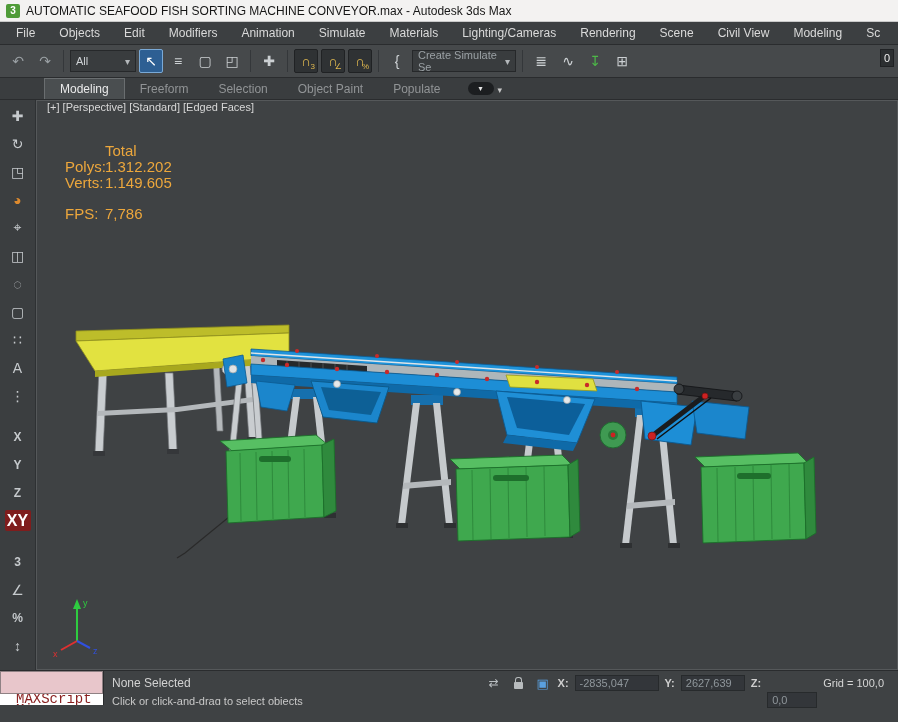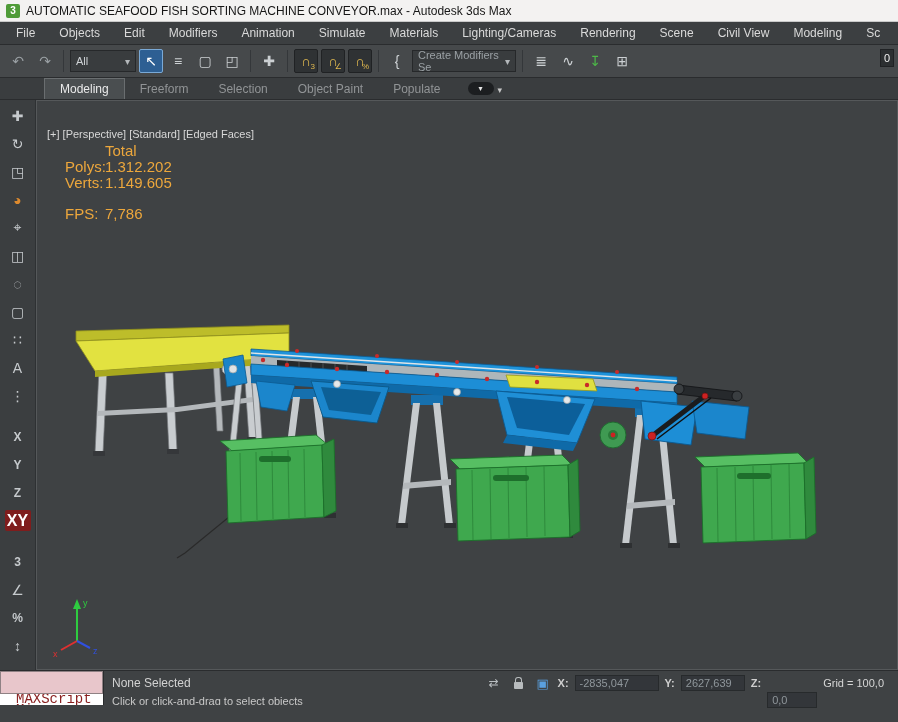--- a/index.html
+++ b/index.html
@@ -46,21 +46,21 @@
   
   .main-row{display:flex;height:570px;}
   .left-rail{width:36px;background:#3b3e40;display:flex;flex-direction:column;align-items:center;padding-top:5px;gap:7px;border-right:1px solid #2e3133;}
   .rail-btn{width:26px;height:21px;display:flex;align-items:center;justify-content:center;color:#c6cacd;font-size:14px;border-radius:2px;}
   .rail-btn.orange{color:#dd8a2e;}
   .rail-btn.axis{font-size:12px;font-weight:bold;}
   .rail-btn.xy-active{background:#7f1d1d;color:#fff;font-size:16px;font-weight:bold;}
   .rail-gap{height:6px;}
 
   .viewport{position:relative;flex:1;background:#3f4244;border:1px solid #55585a;overflow:hidden;}
-  .vp-label{position:absolute;left:10px;top:27px;color:#d8d8d8;font-size:11px;}
+  .vp-label{position:absolute;left:10px;top:0;color:#d8d8d8;font-size:11px;}
   .stats{position:absolute;left:28px;top:42px;color:#eda73c;font-size:15px;line-height:16px;}
   .stats .row{display:flex;}
   .stats .lbl{width:40px;}
   .stats .spacer{height:15px;}
   .scene-svg{position:absolute;left:0;top:0;}
 
   
   .statusbar{position:relative;height:34px;background:#3f4244;border-top:1px solid #2a2c2e;}
   .maxscript{position:absolute;left:0;top:0;width:104px;height:34px;border-right:1px solid #2a2c2e;}
   .ms-pink{height:23px;background:#e8c6cb;border:1px solid #8f8184;}
@@ -129,21 +129,21 @@
       <span>∩</span>
       <span class="badge">∠</span>
     </div>
     <div class="tbtn dark">
       <span>∩</span>
       <span class="badge">%</span>
     </div>
     <div class="sep"></div>
     <div class="tbtn">{</div>
     <div class="dropdown dd-selset">
-      <span>Create Modifiers Se</span>
+      <span>Create Simulate Se</span>
       <span class="caret">▾</span>
     </div>
     <div class="sep"></div>
     <div class="tbtn">≣</div>
     <div class="tbtn">∿</div>
     <div class="tbtn green">↧</div>
     <div class="tbtn">⊞</div>
     <div class="tb-right-val">0</div>
   </div>
 

